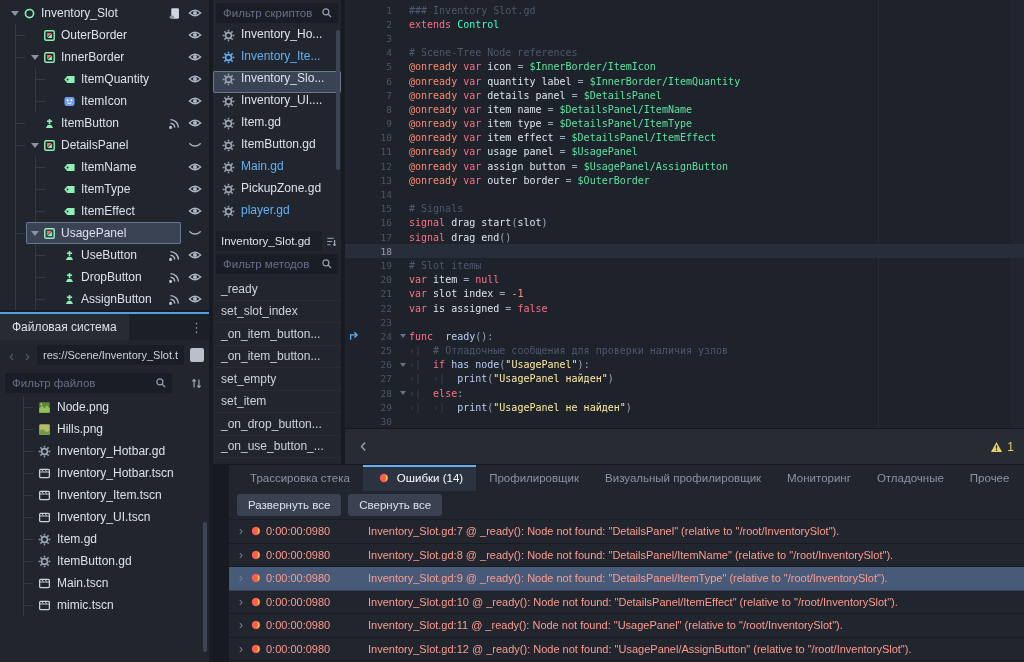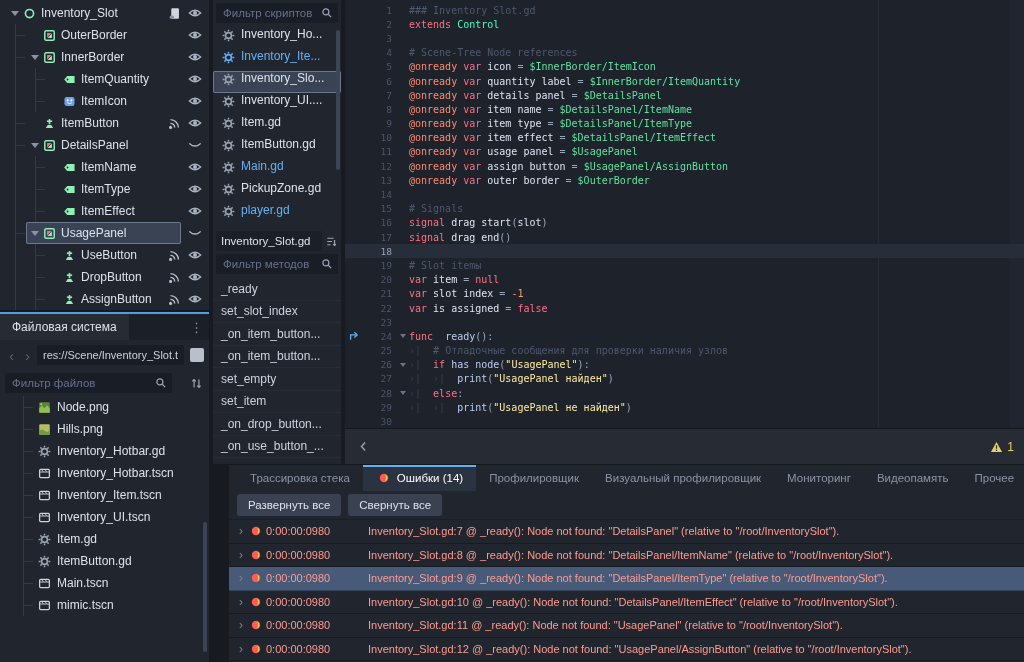--- a/index.html
+++ b/index.html
@@ -862,21 +862,21 @@
         <div class="deb-tab">
           <span>Профилировщик</span>
         </div>
         <div class="deb-tab">
           <span>Визуальный профилировщик</span>
         </div>
         <div class="deb-tab">
           <span>Мониторинг</span>
         </div>
         <div class="deb-tab">
-          <span>Видеопамять</span>
+          <span>Отладочные</span>
         </div>
         <div class="deb-tab">
           <span>Прочее</span>
         </div>
         <div class="deb-tab"></div>
       </div>
     <div class="deb-toolbar">
       <button class="deb-btn">Развернуть все</button>
       <button class="deb-btn">Свернуть все</button>
     </div>

